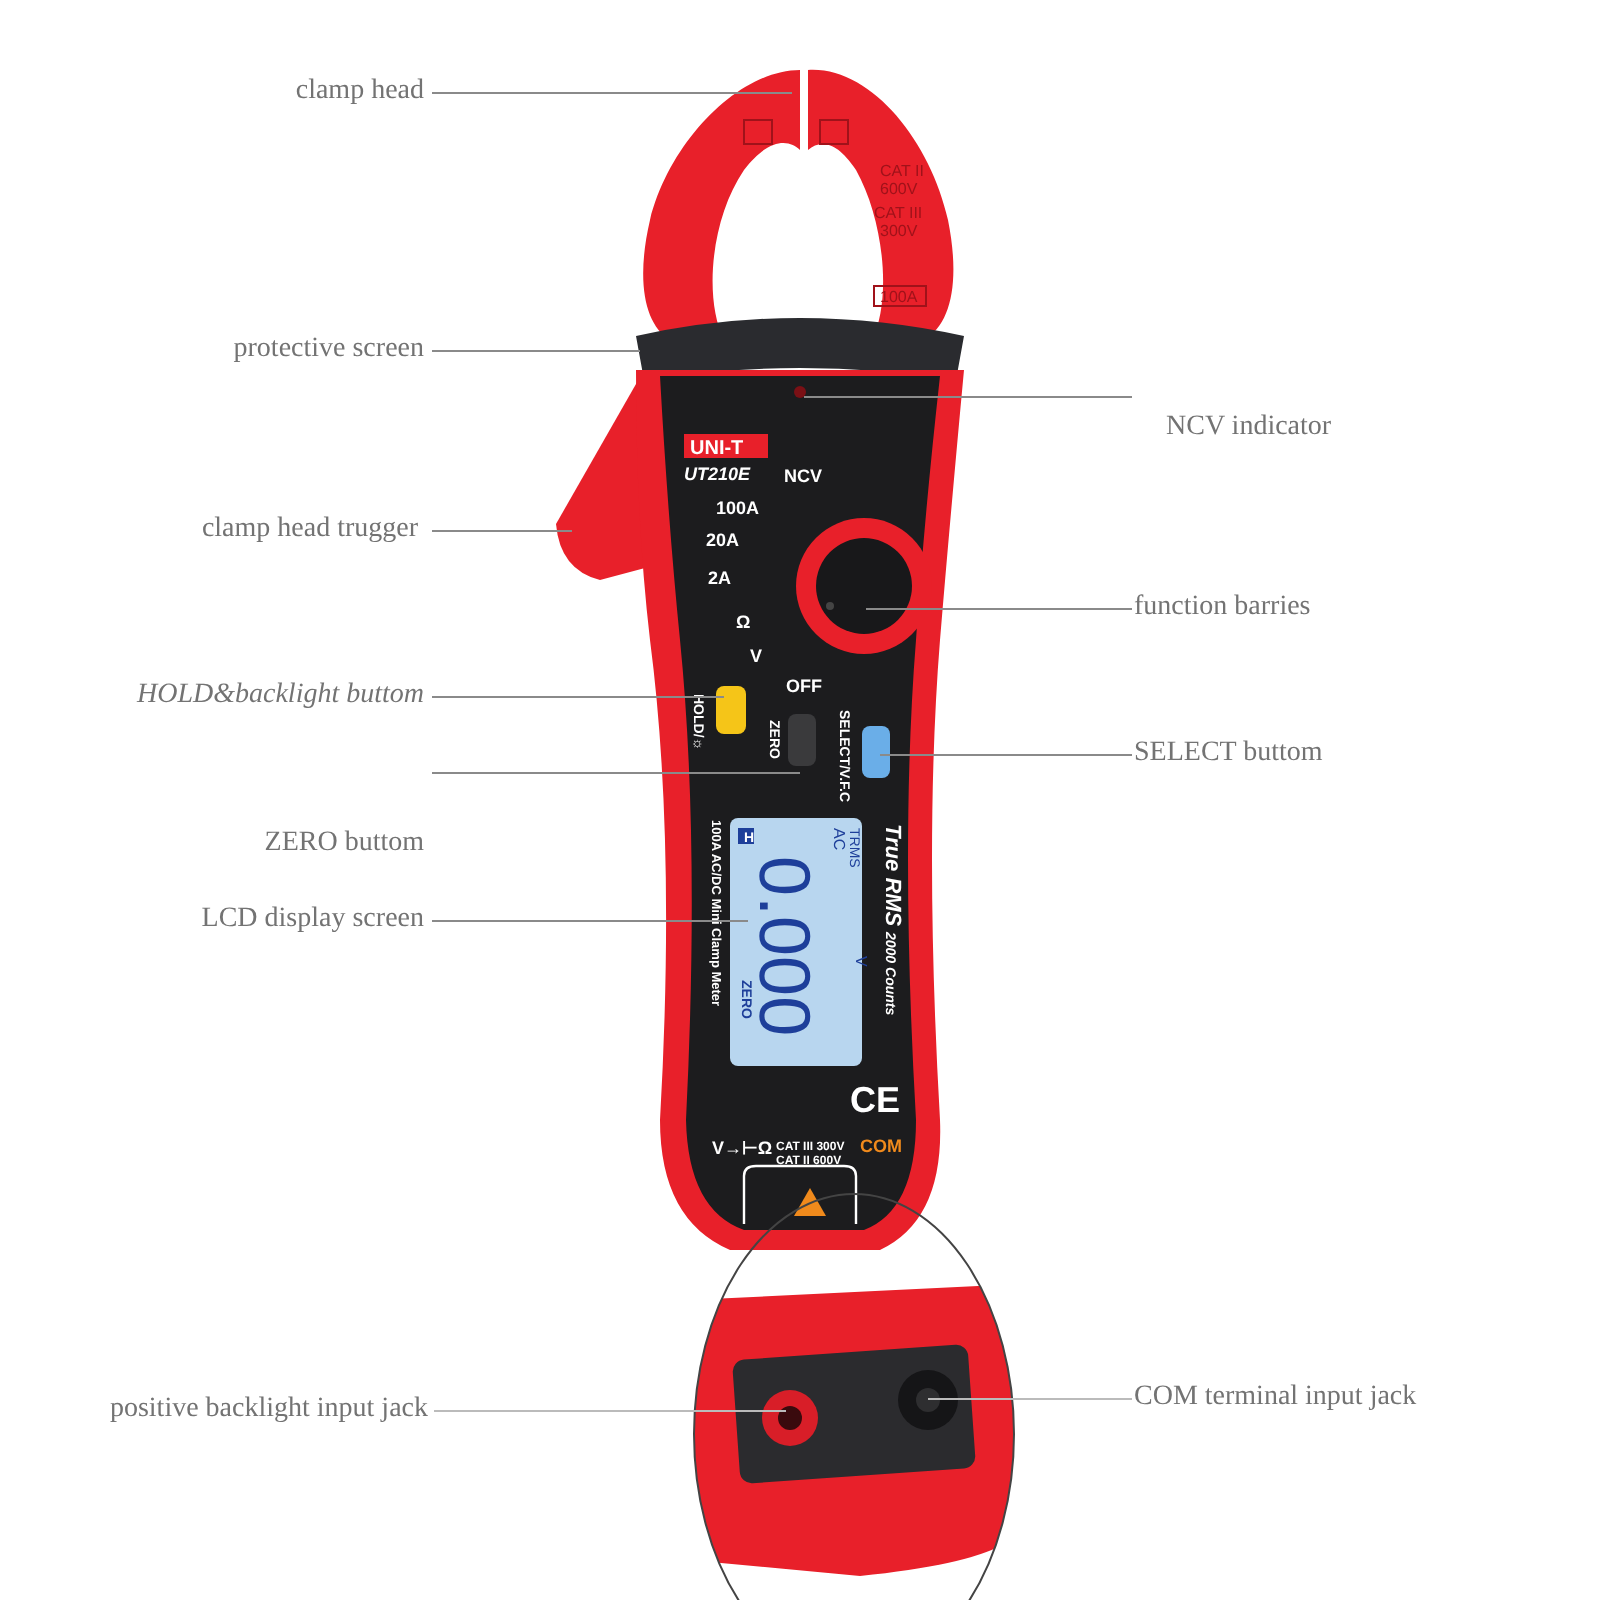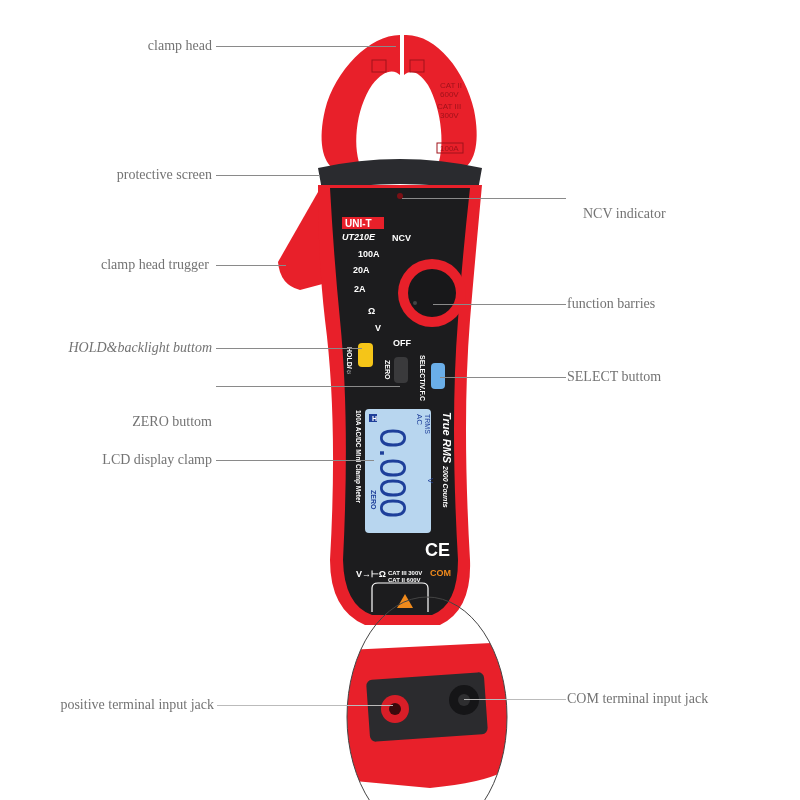--- a/index.html
+++ b/index.html
@@ -109,24 +109,24 @@
 
 <div class="label right" style="right:591px;top:257px;">clamp head trugger</div>
 <div class="leader" style="left:216px;top:265px;width:70px;"></div>
 
 <div class="label right" style="right:588px;top:340px;font-style:italic;">HOLD&amp;backlight buttom</div>
 <div class="leader" style="left:216px;top:348px;width:146px;"></div>
 
 <div class="label right" style="right:588px;top:378px;margin-top:36px;">ZERO buttom</div>
 <div class="leader" style="left:216px;top:386px;width:184px;"></div>
 
-<div class="label right" style="right:588px;top:452px;">LCD display clamp</div>
+<div class="label right" style="right:588px;top:452px;">LCD display screen</div>
 <div class="leader" style="left:216px;top:460px;width:158px;"></div>
 
-<div class="label right" style="right:586px;top:697px;">positive terminal input jack</div>
+<div class="label right" style="right:586px;top:697px;">positive backlight input jack</div>
 <div class="leader" style="left:217px;top:705px;width:176px;background:#bbb;"></div>
 
 <div class="leader" style="left:402px;top:198px;width:164px;"></div>
 <div class="label" style="left:567px;top:206px;margin-left:16px;">NCV indicator</div>
 
 <div class="leader" style="left:433px;top:304px;width:133px;"></div>
 <div class="label" style="left:567px;top:296px;">function barries</div>
 
 <div class="leader" style="left:440px;top:377px;width:126px;"></div>
 <div class="label" style="left:567px;top:369px;">SELECT buttom</div>

